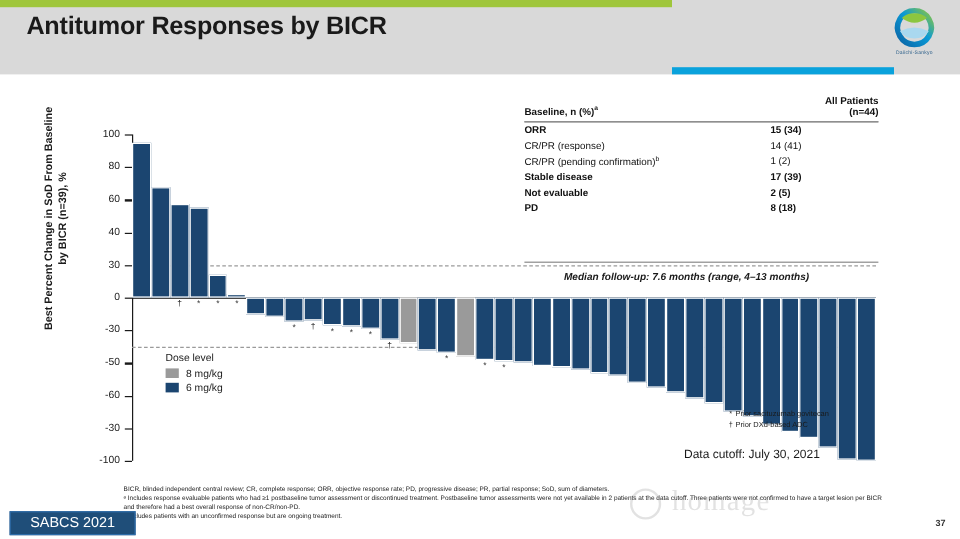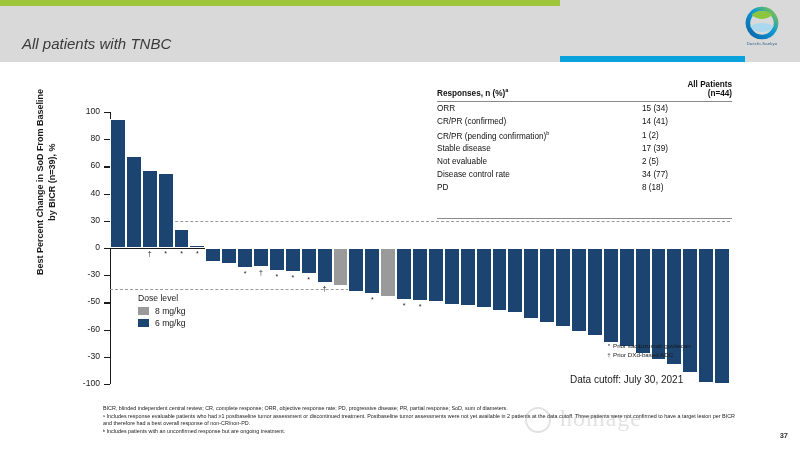--- a/index.html
+++ b/index.html
@@ -46,21 +46,21 @@
     font-size: 8.2px; color: #111;
   }
   #results-table table { width: 100%; border-collapse: collapse; }
   #results-table th, #results-table td { padding: 2.0px 0; vertical-align: bottom; }
   #results-table thead th { font-weight: bold; font-size: 8.2px; }
   #results-table thead tr th { border-bottom: 1px solid #8a8a8a; padding-bottom: 2.5px; }
   .th-left { text-align: left; }
   .th-right { text-align: right; width: 90px; }
   .row-label { text-align: left; }
   .row-value { }
-  .bold-row .row-label, .bold-row .row-value { font-weight: normal; }
+  .bold-row .row-label, .bold-row .row-value { font-weight: bold; }
   .indent-row .row-label { padding-left: 11px; font-weight: normal; }
   .indent-row .row-value { font-weight: normal; }
   #table-bottom-rule {
     position: absolute; left: 437px; top: 218px; width: 295px; height: 1px;
     background: #8a8a8a;
   }
   sup { font-size: 5.6px; vertical-align: super; }
 
   
   #chart-area { position: absolute; left: 0; top: 0; width: 800px; height: 449px; }
@@ -162,21 +162,21 @@
   }
 </style>
 </head>
 <body>
 
 <div id="slide">
 
   <div id="header-band">
     <div id="header-green"></div>
     <div id="header-blue"></div>
-    <div id="slide-subtitle">All patients with TNBC</div>
+    <div id="slide-title">Antitumor Responses by BICR</div>
 
     <div id="logo-wrap">
       <svg width="52" height="36" viewBox="0 0 52 36">
         <defs>
           <linearGradient id="lgArc" x1="0" y1="1" x2="1" y2="0">
             <stop offset="0%" stop-color="#0b63a5"></stop>
             <stop offset="55%" stop-color="#0a9ad6"></stop>
             <stop offset="100%" stop-color="#8cc63f"></stop>
           </linearGradient>
         </defs>
@@ -186,52 +186,48 @@
       </svg>
       <div id="logo-caption">Daiichi-Sankyo</div>
     </div>
   </div>
 
   <div id="results-table">
     <table>
       <thead>
         <tr>
           <th class="th-left">
-            <span>Responses, n (%)</span><sup>a</sup>
+            <span>Baseline, n (%)</span><sup>a</sup>
           </th>
           <th class="th-right">
             <div>All Patients</div>
             <div>(n=44)</div>
           </th>
         </tr>
       </thead>
       <tbody id="results-tbody">
           <tr class="bold-row ">
             <td class="row-label">ORR</td>
             <td class="row-value">15 (34)</td>
           </tr>
           <tr class="indent-row">
-            <td class="row-label">CR/PR (confirmed)</td>
+            <td class="row-label">CR/PR (response)</td>
             <td class="row-value">14 (41)</td>
           </tr>
           <tr class="indent-row">
             <td class="row-label">CR/PR (pending confirmation)<sup>b</sup></td>
             <td class="row-value">1 (2)</td>
           </tr>
           <tr class="bold-row ">
             <td class="row-label">Stable disease</td>
             <td class="row-value">17 (39)</td>
           </tr>
           <tr class="bold-row ">
             <td class="row-label">Not evaluable</td>
             <td class="row-value">2 (5)</td>
-          </tr>
-          <tr class="bold-row ">
-            <td class="row-label">Disease control rate</td>
-            <td class="row-value">34 (77)</td>
           </tr>
           <tr class="bold-row ">
             <td class="row-label">PD</td>
             <td class="row-value">8 (18)</td>
           </tr>
         </tbody>
     </table>
   </div>
   <div id="table-bottom-rule"></div>
 
@@ -324,20 +320,21 @@
         <div class="bar" style="left: 492.821px; width: 15.8974px; top: 136px; height: 95.2px; background: rgb(27, 69, 112);"></div>
         <div class="bar" style="left: 508.718px; width: 15.8974px; top: 136px; height: 99.28px; background: rgb(27, 69, 112);"></div>
         <div class="bar" style="left: 524.615px; width: 15.8974px; top: 136px; height: 106.08px; background: rgb(27, 69, 112);"></div>
         <div class="bar" style="left: 540.513px; width: 15.8974px; top: 136px; height: 111.52px; background: rgb(27, 69, 112);"></div>
         <div class="bar" style="left: 556.41px; width: 15.8974px; top: 136px; height: 116.96px; background: rgb(27, 69, 112);"></div>
         <div class="bar" style="left: 572.308px; width: 15.8974px; top: 136px; height: 125.12px; background: rgb(27, 69, 112);"></div>
         <div class="bar" style="left: 588.205px; width: 15.8974px; top: 136px; height: 134.64px; background: rgb(27, 69, 112);"></div>
         <div class="bar" style="left: 604.103px; width: 15.8974px; top: 136px; height: 136px; background: rgb(27, 69, 112);"></div>
       </div>
 
+    <div id="median-followup">Median follow-up: 7.6 months (range, 4–13 months)</div>
 
     <div id="dose-legend">
       <div>Dose level</div>
       <div id="dose-legend-items">
           <div><span class="legend-swatch" style="background: rgb(154, 154, 154);"></span><span>8 mg/kg</span></div>
           <div><span class="legend-swatch" style="background: rgb(27, 69, 112);"></span><span>6 mg/kg</span></div>
         </div>
     </div>
 
     <div id="marker-legend">
@@ -347,17 +344,18 @@
 
     <div id="data-cutoff">Data cutoff: July 30, 2021</div>
   </div>
 
   <div id="footnotes">
     <p>BICR, blinded independent central review; CR, complete response; ORR, objective response rate; PD, progressive disease; PR, partial response; SoD, sum of diameters.</p>
     <p>ᵃ Includes response evaluable patients who had ≥1 postbaseline tumor assessment or discontinued treatment. Postbaseline tumor assessments were not yet available in 2 patients at the data cutoff. Three patients were not confirmed to have a target lesion per BICR and therefore had a best overall response of non-CR/non-PD.</p>
     <p>ᵇ Includes patients with an unconfirmed response but are ongoing treatment.</p>
   </div>
 
+  <div id="sabcs-badge">SABCS 2021</div>
   <div id="page-number">37</div>
   <div id="watermark-mark"></div>
   <div id="watermark">homage</div>
 
 </div>
 
 </body></html>

